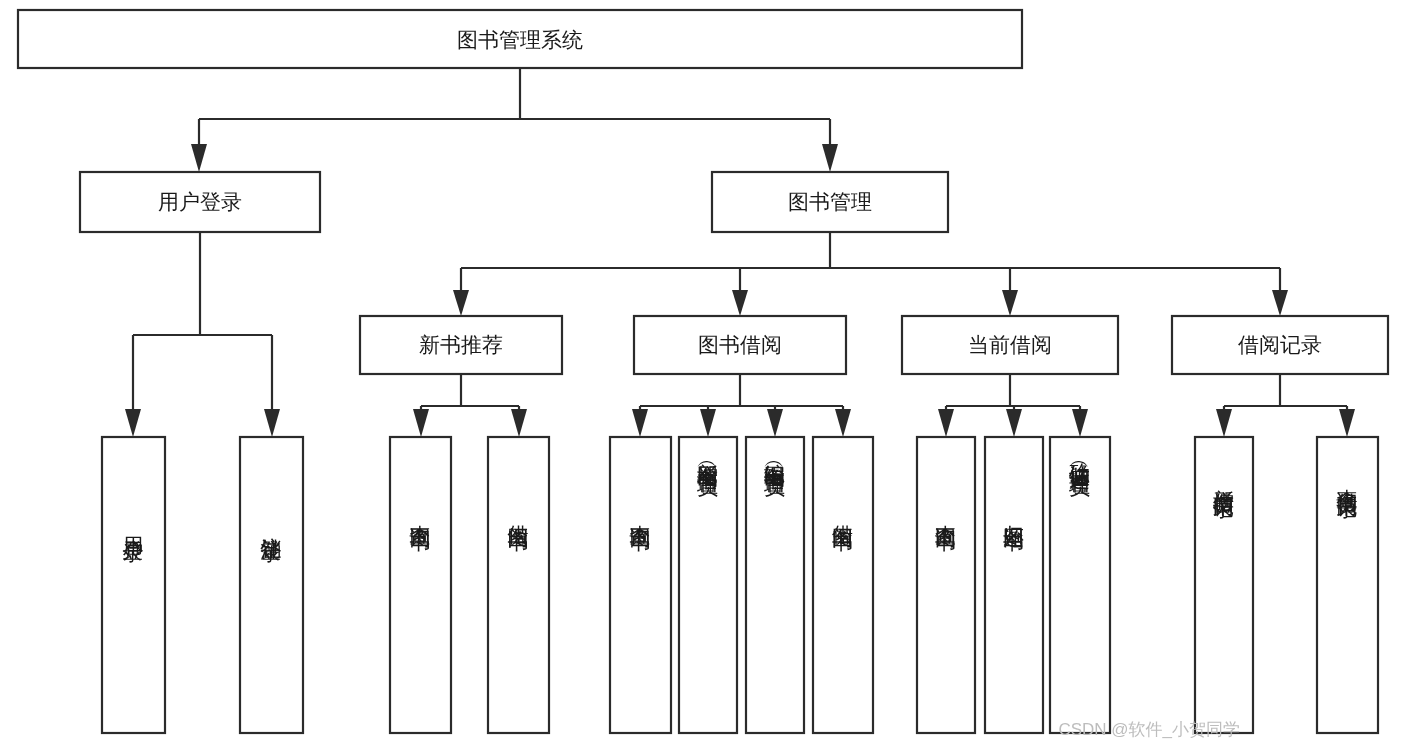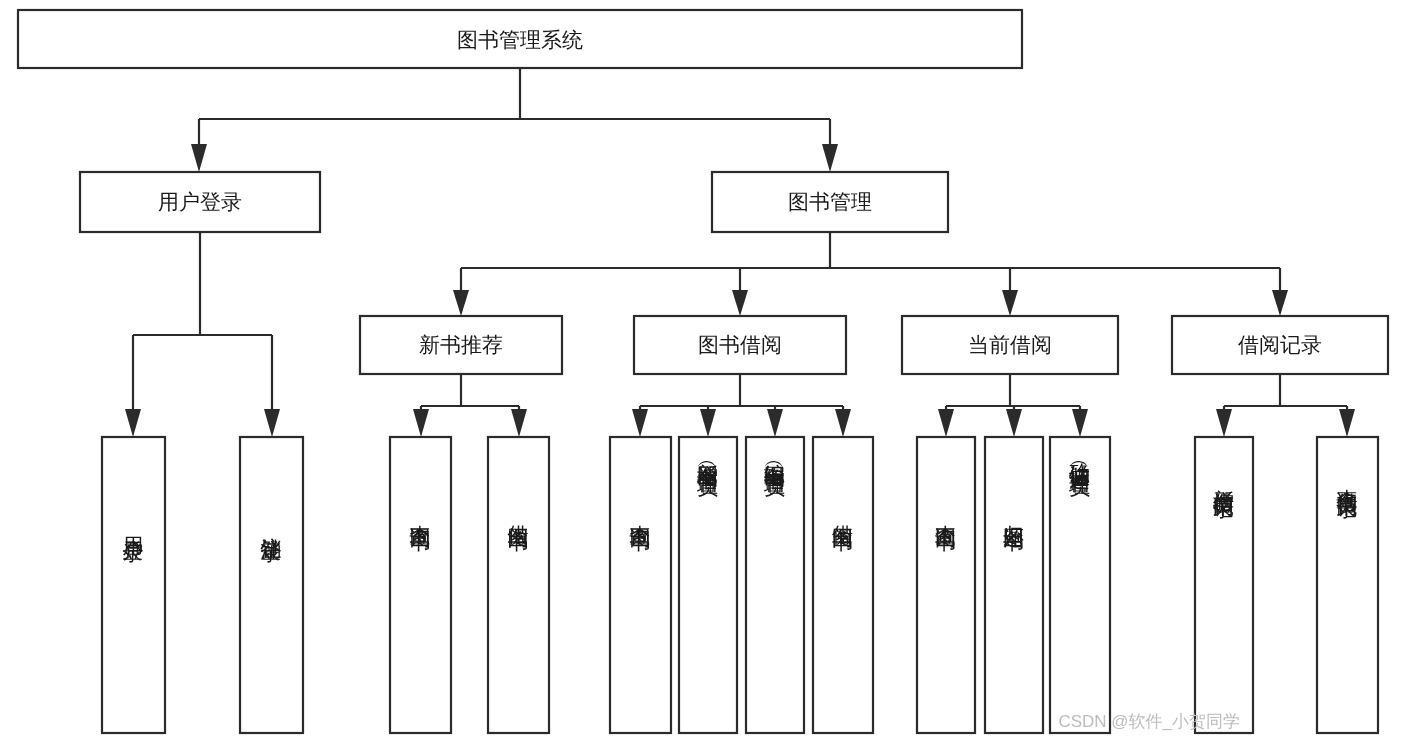--- a/index.html
+++ b/index.html
@@ -61,21 +61,21 @@
     font-family: "Liberation Sans", "DejaVu Sans", sans-serif;
     font-size: 21px;
     color: #1a1a1a;
     letter-spacing: 2px;
     white-space: nowrap;
     line-height: 1;
   }
   .watermark {
     position: absolute;
     right: 8px;
-    bottom: 14px;
+    bottom: 6px;
     font-family: "Liberation Sans", "DejaVu Sans", sans-serif;
     font-size: 17px;
     color: #bdbdbd;
     white-space: nowrap;
     user-select: none;
     text-align: center;
   }
 </style>
 </head>
 <body>

